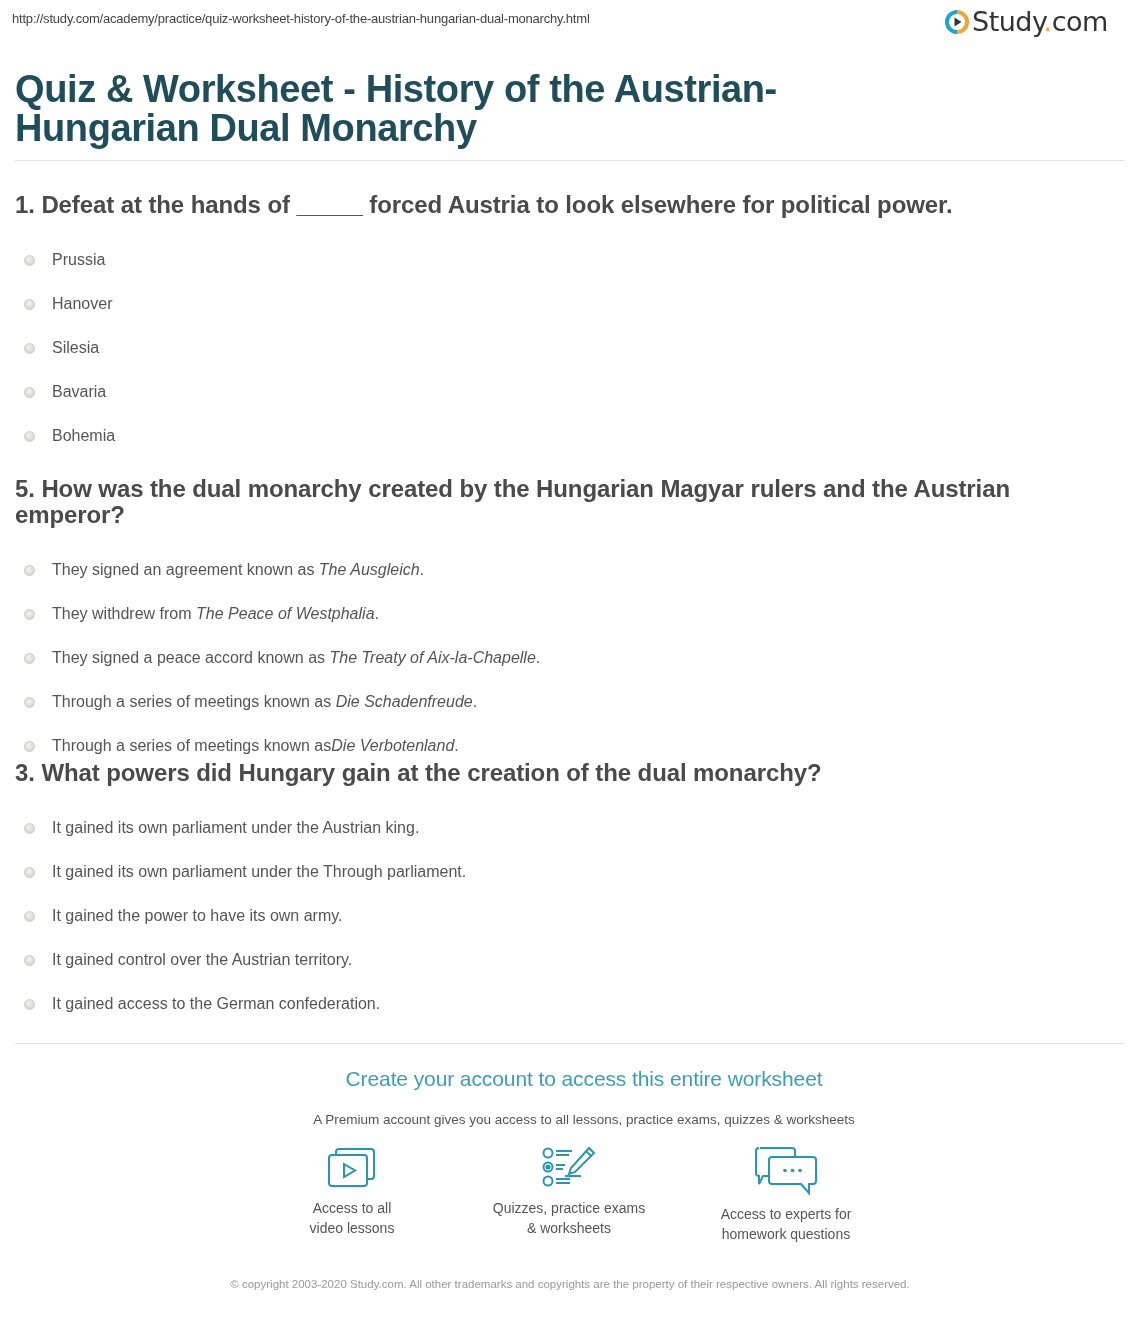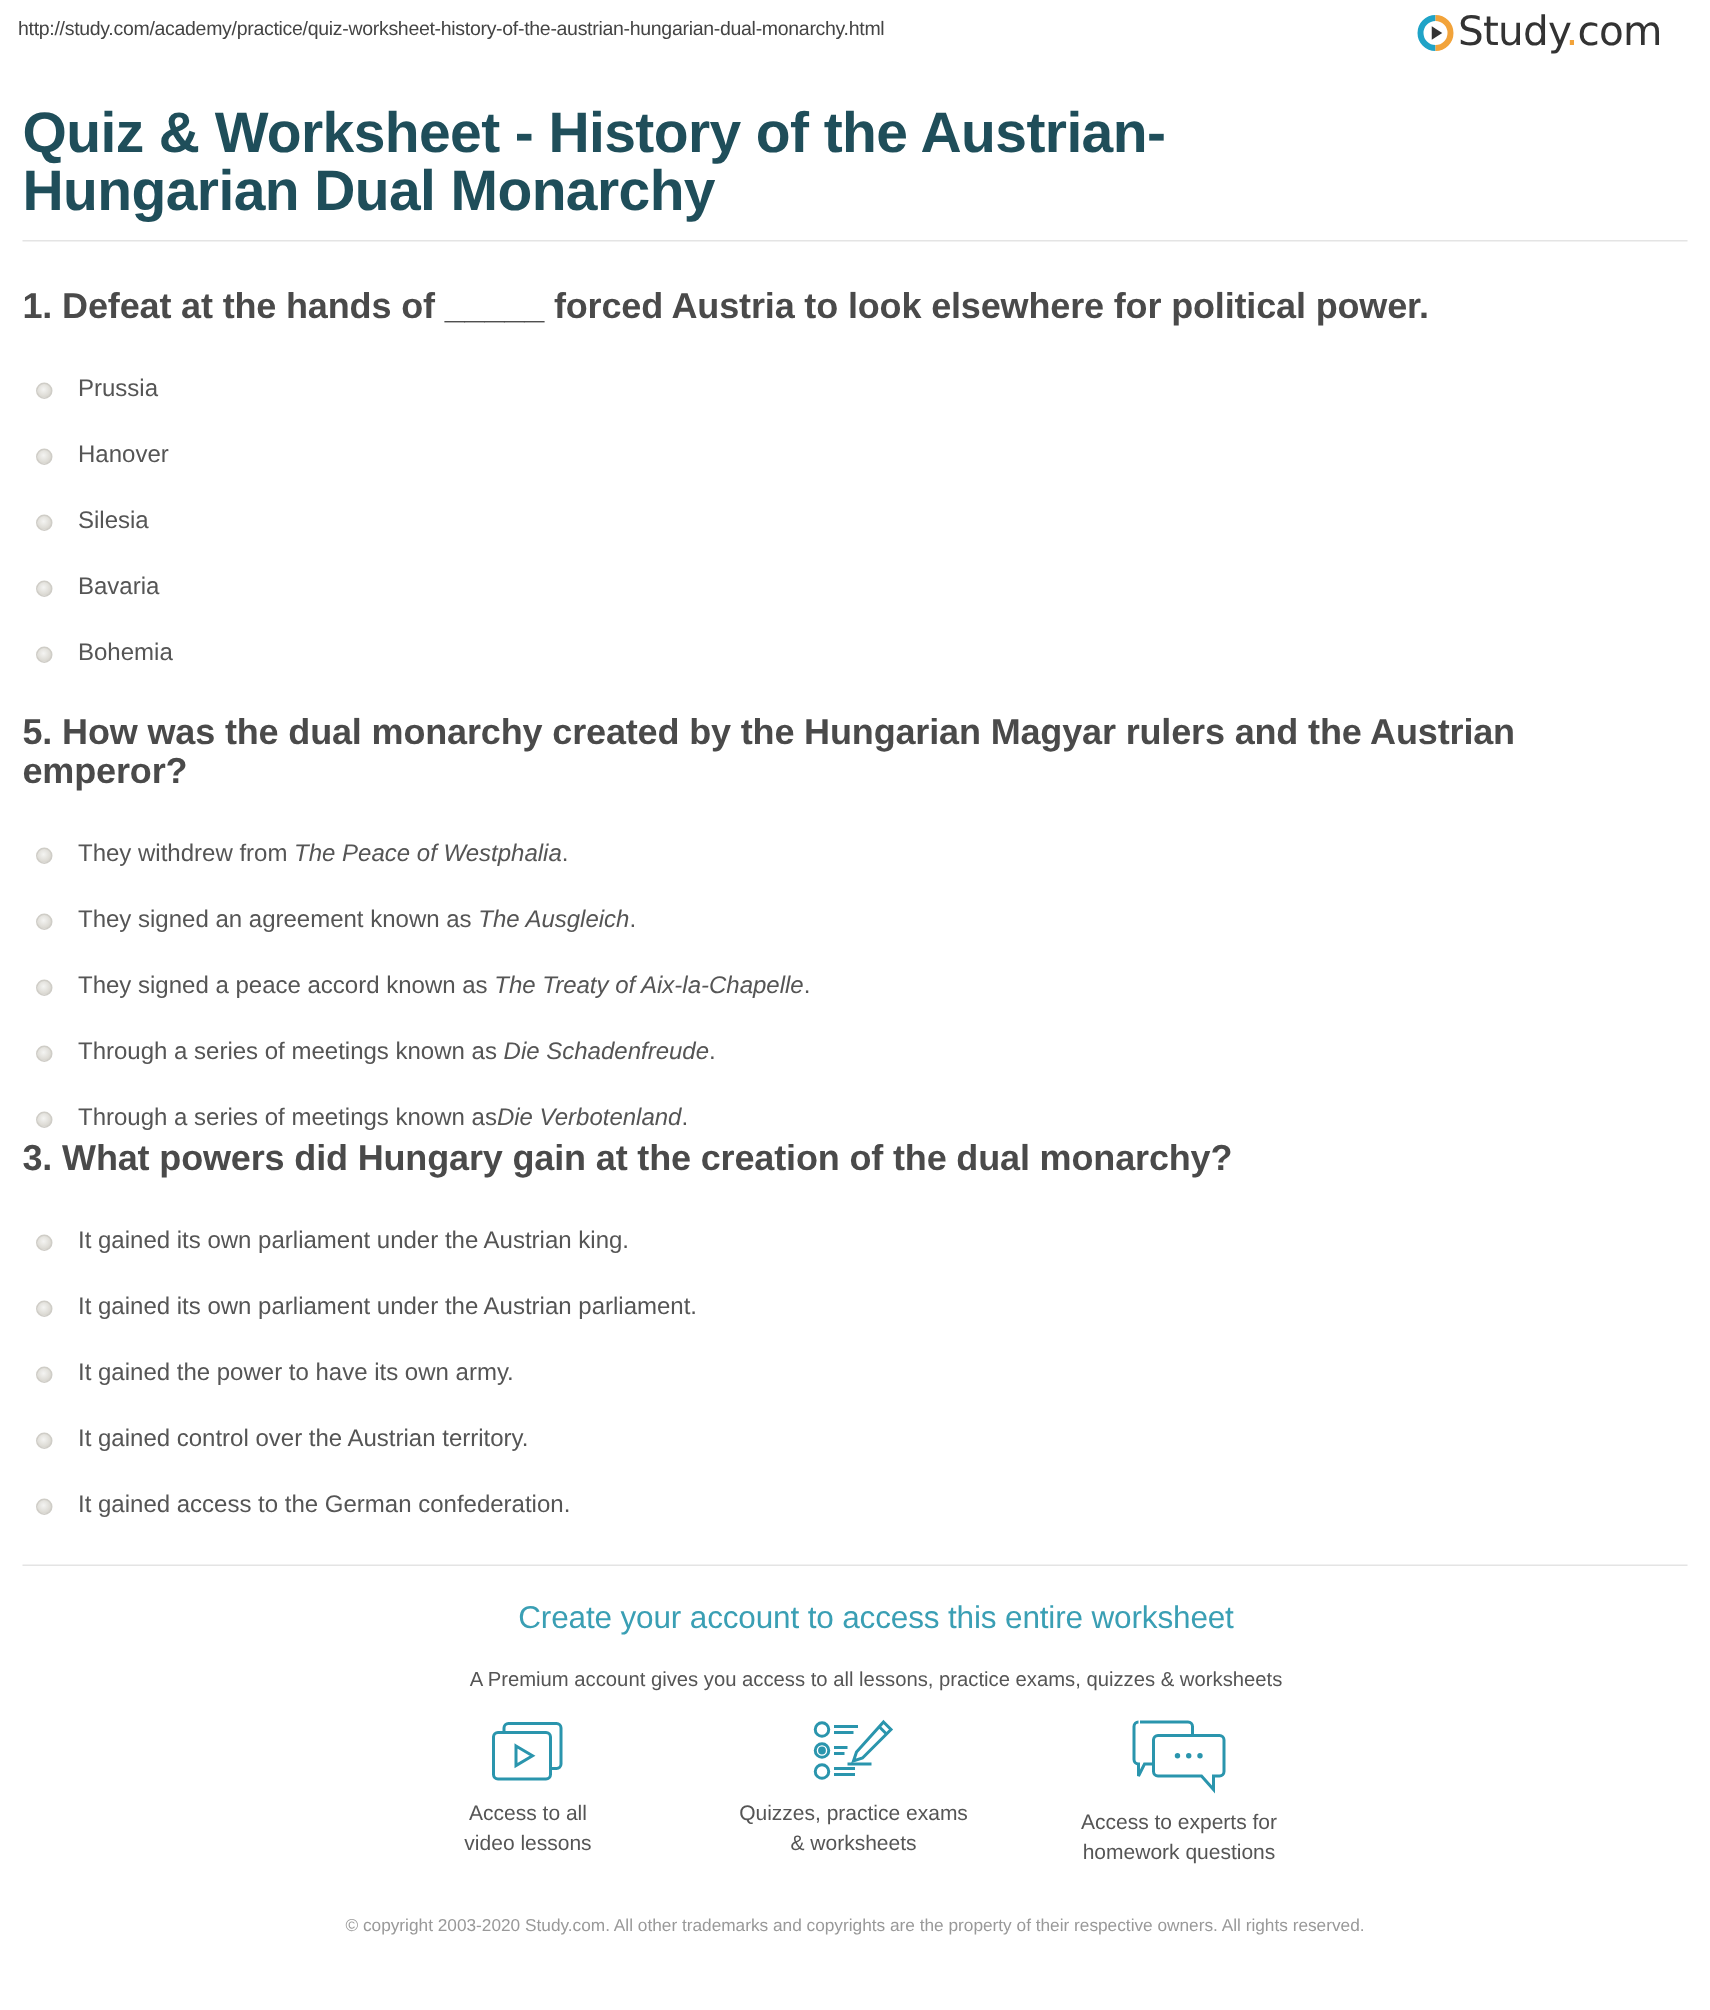--- a/index.html
+++ b/index.html
@@ -79,25 +79,25 @@
         <span><span>Bohemia</span></span>
       </li>
   </ul>
 </section>
 
 <section class="question" style="top:476px">
   <h2 class="q-title">5. How was the dual monarchy created by the Hungarian Magyar rulers and the Austrian emperor?</h2>
   <ul class="options">
     <li class="option">
         <span class="radio"></span>
-        <span><span>They withdrew from </span><i>The Peace of Westphalia</i><span>.</span></span>
+        <span><span>They signed an agreement known as </span><i>The Ausgleich</i><span>.</span></span>
       </li>
     <li class="option">
         <span class="radio"></span>
-        <span><span>They signed an agreement known as </span><i>The Ausgleich</i><span>.</span></span>
+        <span><span>They withdrew from </span><i>The Peace of Westphalia</i><span>.</span></span>
       </li>
     <li class="option">
         <span class="radio"></span>
         <span><span>They signed a peace accord known as </span><i>The Treaty of Aix-la-Chapelle</i><span>.</span></span>
       </li>
     <li class="option">
         <span class="radio"></span>
         <span><span>Through a series of meetings known as </span><i>Die Schadenfreude</i><span>.</span></span>
       </li>
     <li class="option">
@@ -109,21 +109,21 @@
 
 <section class="question" style="top:760px">
   <h2 class="q-title">3. What powers did Hungary gain at the creation of the dual monarchy?</h2>
   <ul class="options">
     <li class="option">
         <span class="radio"></span>
         <span><span>It gained its own parliament under the Austrian king.</span></span>
       </li>
     <li class="option">
         <span class="radio"></span>
-        <span><span>It gained its own parliament under the Austrian parliament.</span></span>
+        <span><span>It gained its own parliament under the Through parliament.</span></span>
       </li>
     <li class="option">
         <span class="radio"></span>
         <span><span>It gained the power to have its own army.</span></span>
       </li>
     <li class="option">
         <span class="radio"></span>
         <span><span>It gained control over the Austrian territory.</span></span>
       </li>
     <li class="option">

